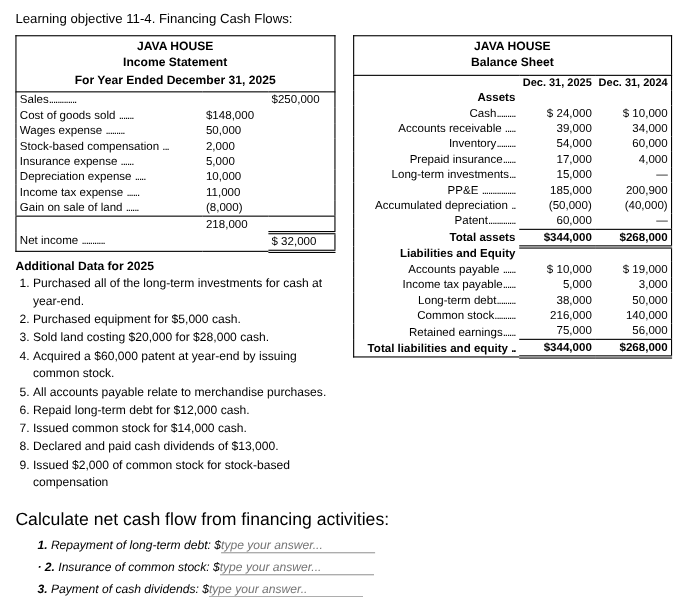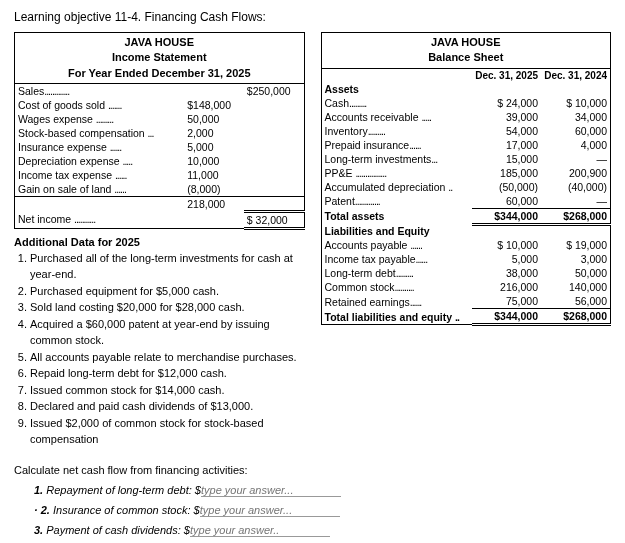--- a/index.html
+++ b/index.html
@@ -55,20 +55,21 @@
       border-top: 1px solid #000;
     }
     .balance-table {
       width: 100%;
       border-collapse: collapse;
       border: 1px solid #000;
       font-size: 10.5px;
     }
     .balance-table td {
       padding: 1px 3px;
+      text-align: right;
     }
     .balance-table .amount {
       text-align: right;
       white-space: nowrap;
     }
     .balance-table .col-header {
       text-align: right;
       font-weight: bold;
       font-size: 10px;
     }
@@ -84,21 +85,21 @@
       padding-left: 16px;
       line-height: 1.5;
     }
     .calculate-section {
       margin-top: 8px;
       font-size: 11px;
     }
     .calculate-title {
       font-weight: normal;
       margin-bottom: 8px;
-      font-size: 11px;
+      font-size: 16px;
     }
     .answer-row {
       display: flex;
       align-items: flex-start;
       margin-bottom: 7px;
       padding-left: 20px;
     }
     .answer-input {
       border: none;
       border-bottom: 1px solid #999;

